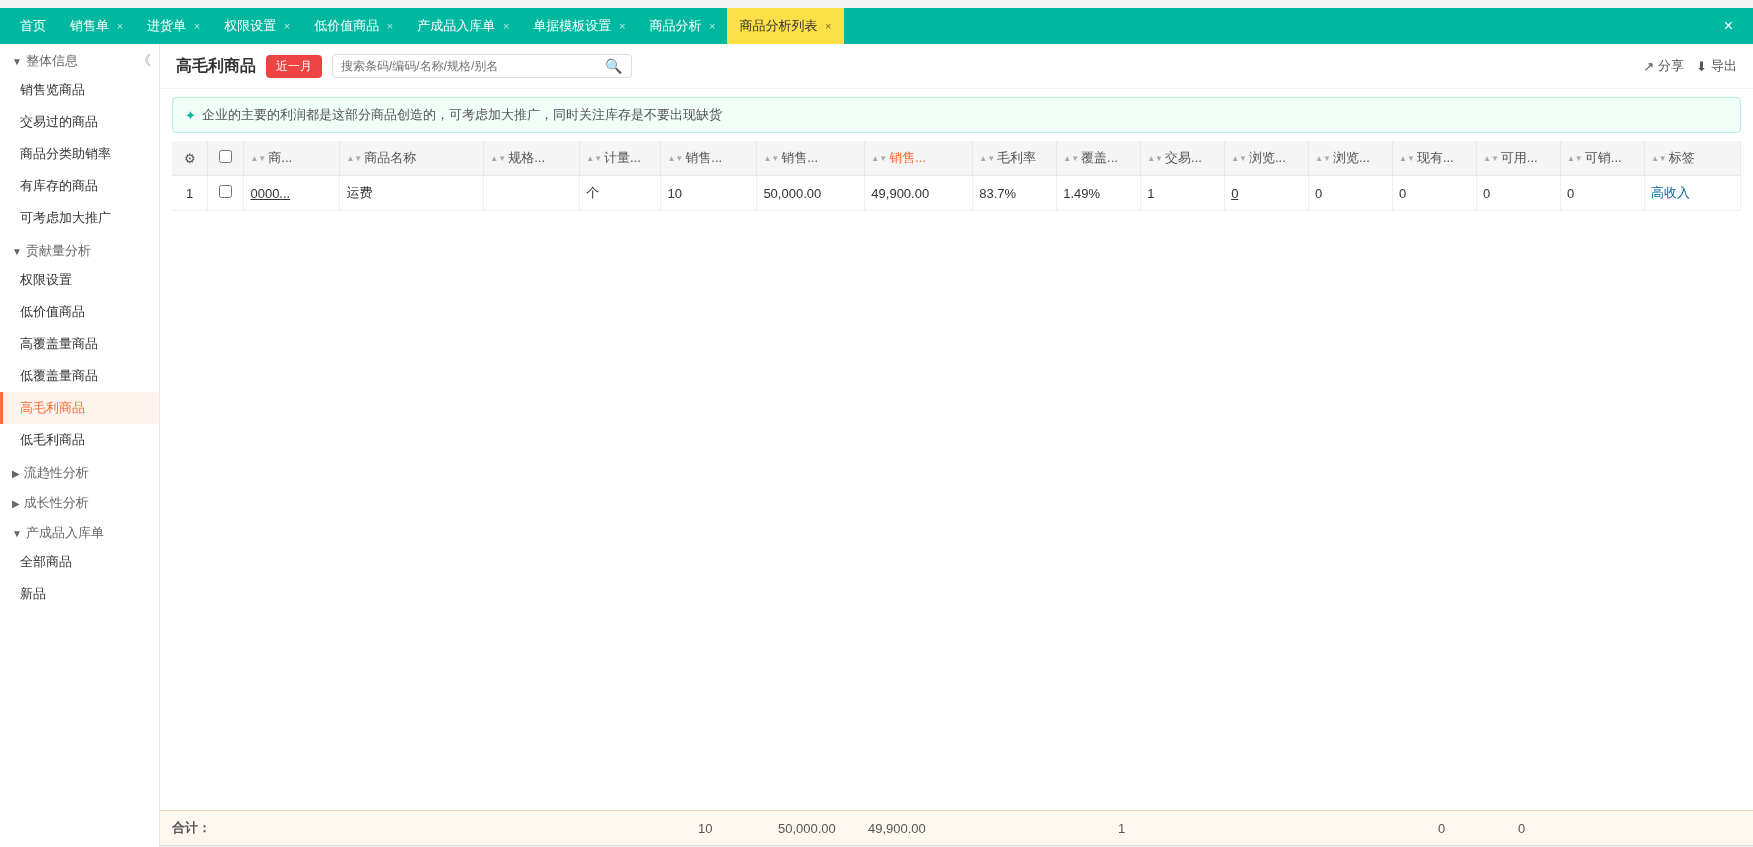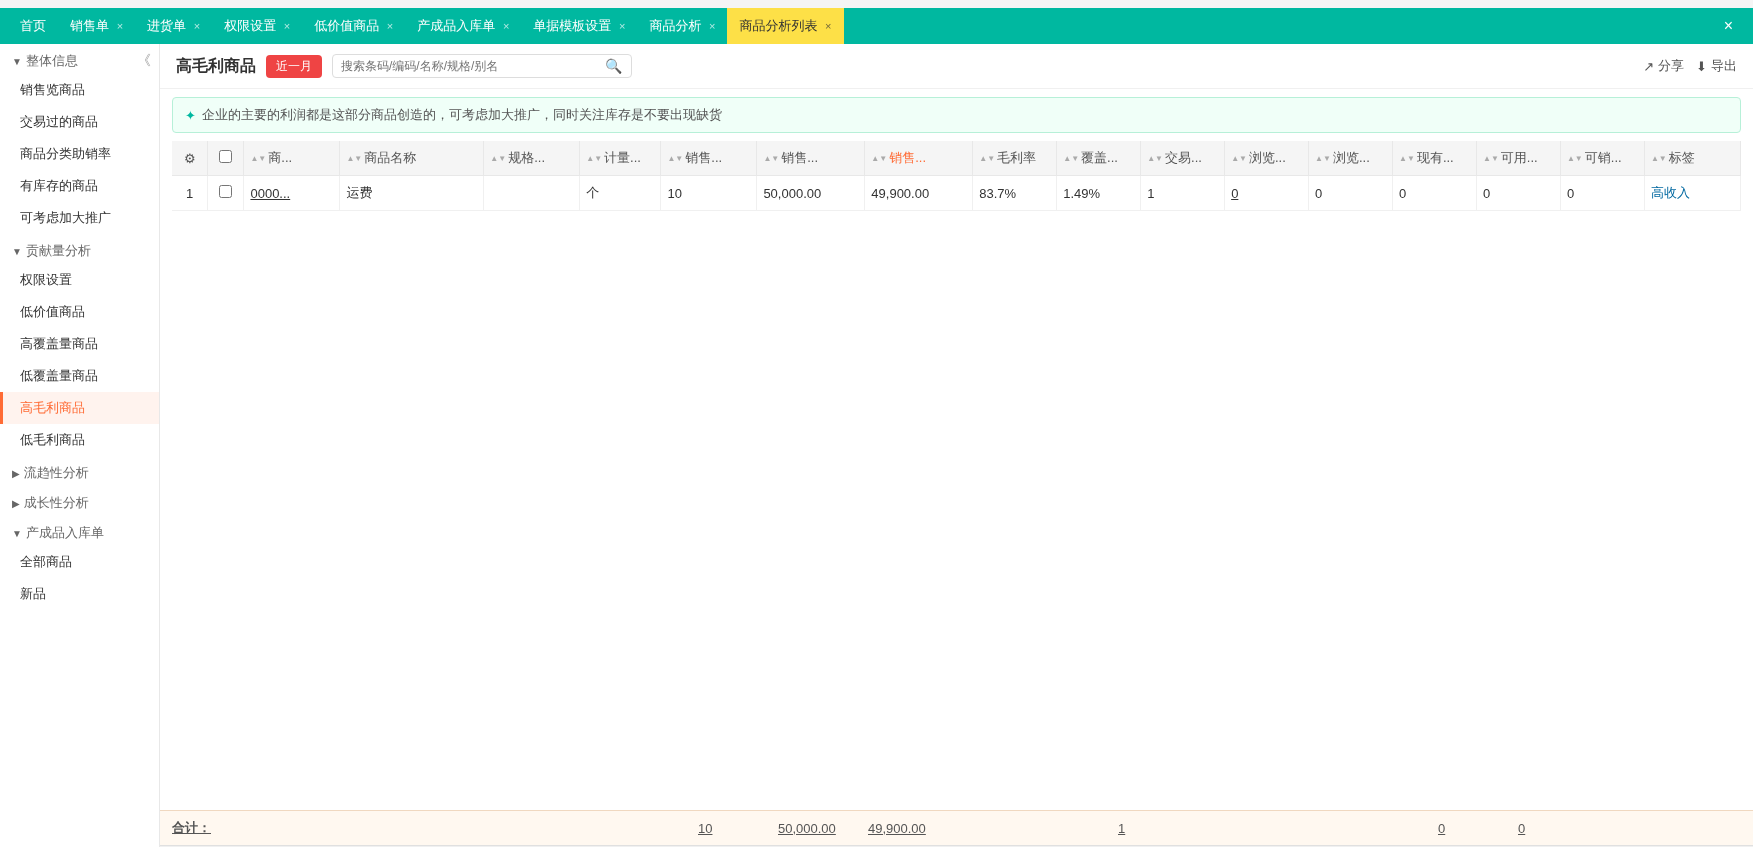--- a/index.html
+++ b/index.html
@@ -214,21 +214,20 @@
     
     .footer-bar {
       background: #fff8f0;
       border-top: 1px solid #f0d8c0;
       padding: 8px 12px;
       display: flex;
       align-items: center;
       font-size: 12px;
       color: #555;
       gap: 0;
-      text-decoration: underline;
     }
     .footer-label { width: 80px; font-weight: bold; }
     .footer-cells {
       flex: 1;
       display: flex;
     }
     .footer-cell {
       padding: 0 6px;
       min-width: 80px;
     }

